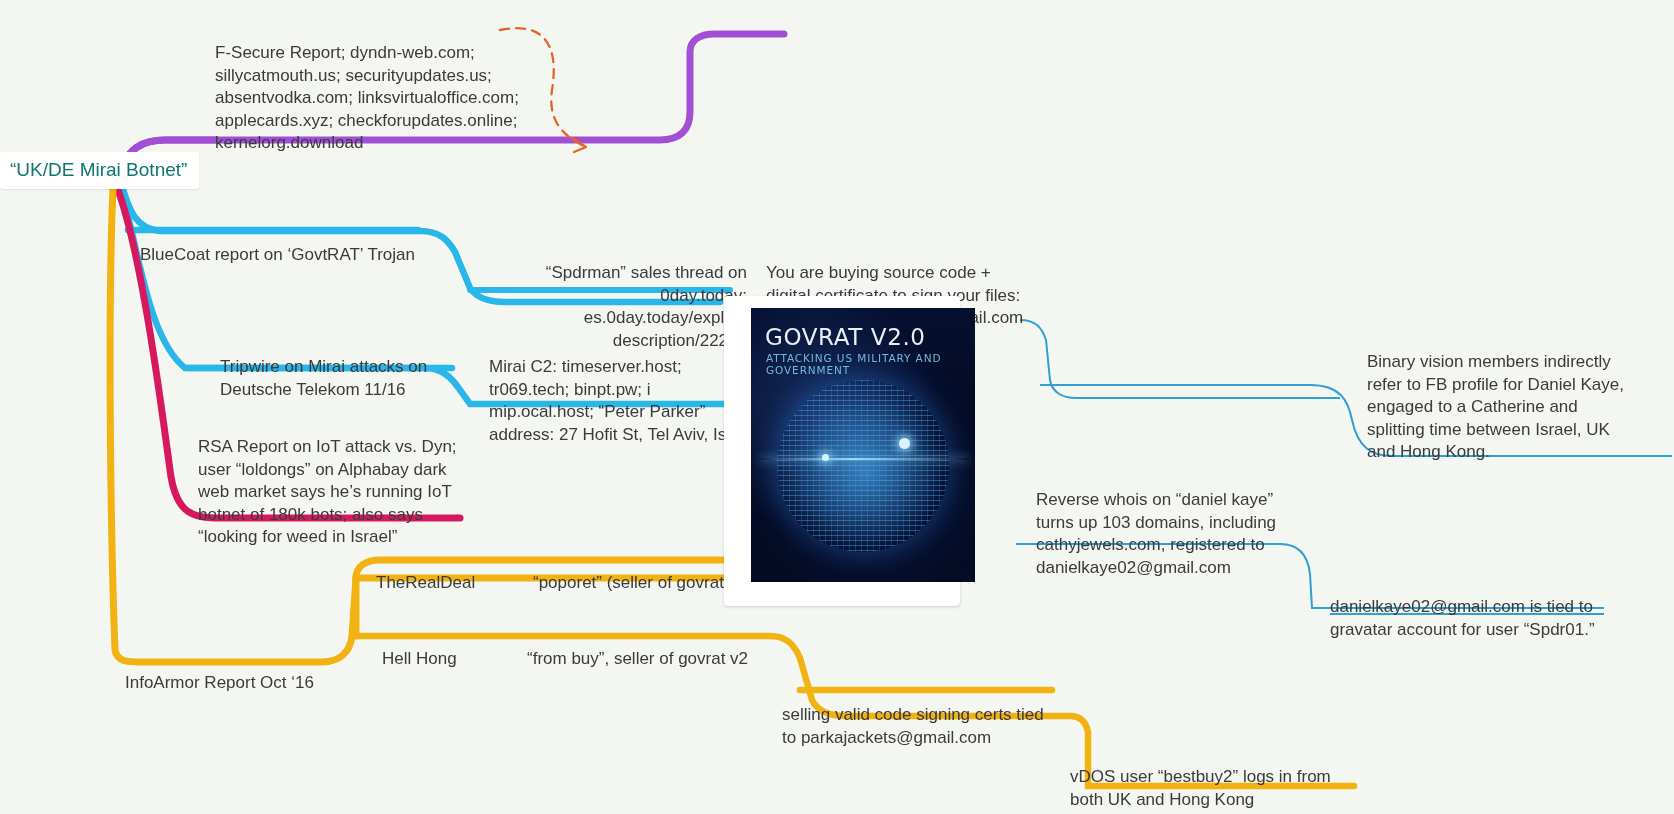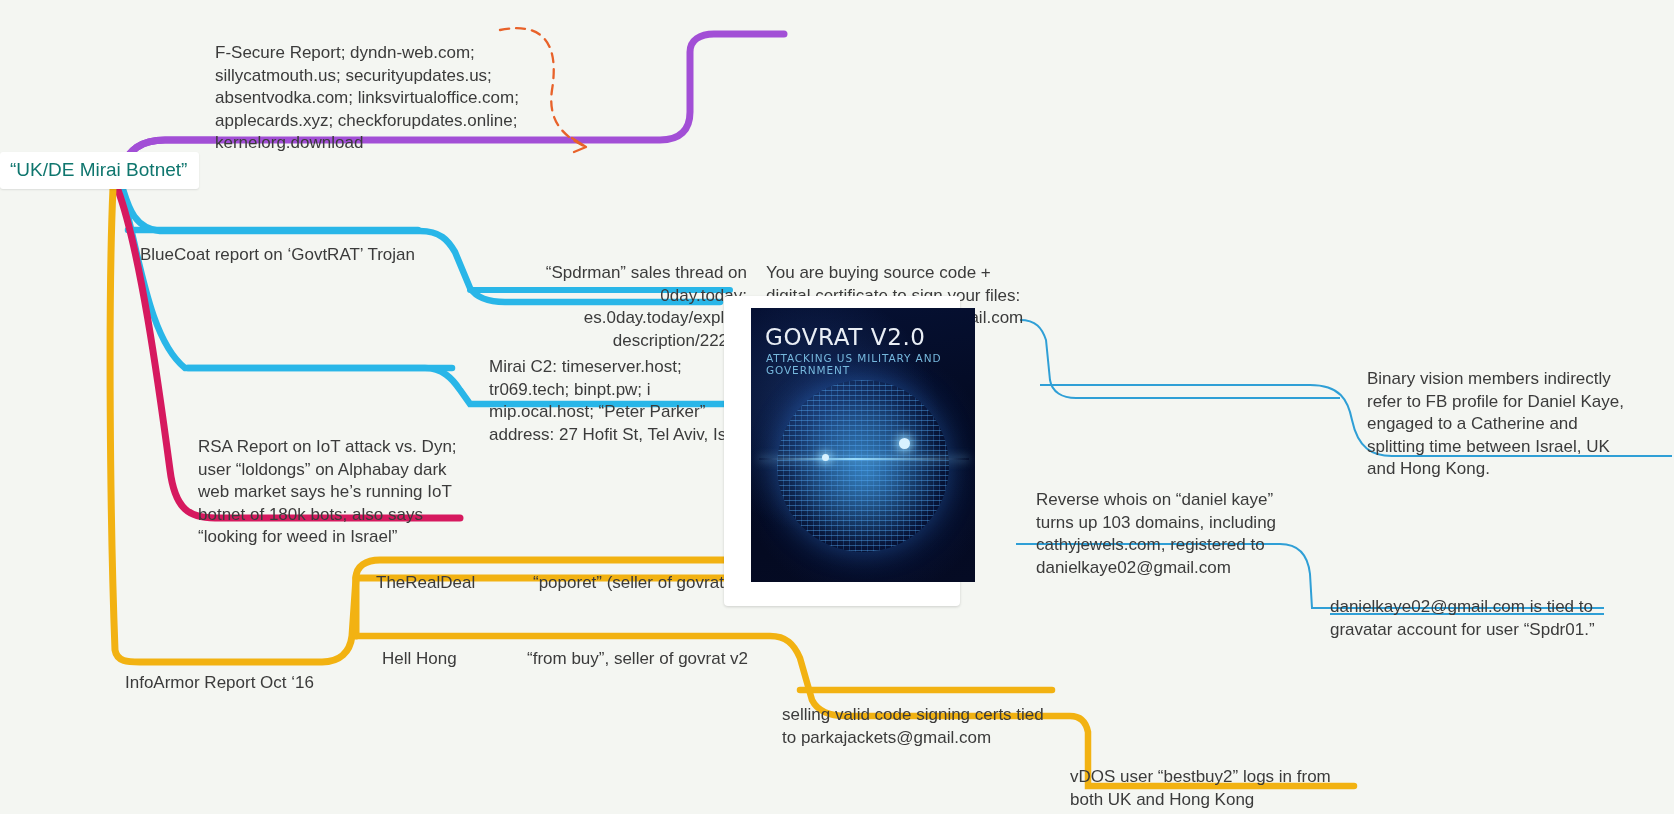--- a/index.html
+++ b/index.html
@@ -165,25 +165,27 @@
 kernelorg.download</div>
 
   <div class="node" style="left:140px; top:220px; width:300px;">BlueCoat report on ‘GovtRAT’ Trojan</div>
   <div class="node" style="left:497px; top:238px; width:250px;text-align:right;">“Spdrman” sales thread on
 0day.today; es.0day.today/exploit/
 description/22231</div>
   <div class="node" style="left:766px; top:238px; width:270px;">You are buying source code +
 digital certificate to sign your files:
 Contact me at spdr01@gmail.com</div>
 
+  <div class="node" style="left:220px; top:332px; width:280px;">Tripwire on Mirai attacks on
+Deutsche Telekom 11/16</div>
   <div class="node" style="left:489px; top:332px; width:270px;">Mirai C2: timeserver.host;
 tr069.tech; binpt.pw; i
 mip.ocal.host; “Peter Parker”
 address: 27 Hofit St, Tel Aviv, Israel</div>
-  <div class="node" style="left:1367px; top:344px; width:290px;">Binary vision members indirectly
+  <div class="node" style="left:1367px; top:327px; width:290px;">Binary vision members indirectly
 refer to FB profile for Daniel Kaye,
 engaged to a Catherine and
 splitting time between Israel, UK
 and Hong Kong.</div>
 
   <div class="node" style="left:198px; top:412px; width:260px;">RSA Report on IoT attack vs. Dyn;
 user “loldongs” on Alphabay dark
 web market says he’s running IoT
 botnet of 180k bots; also says
 “looking for weed in Israel”</div>

